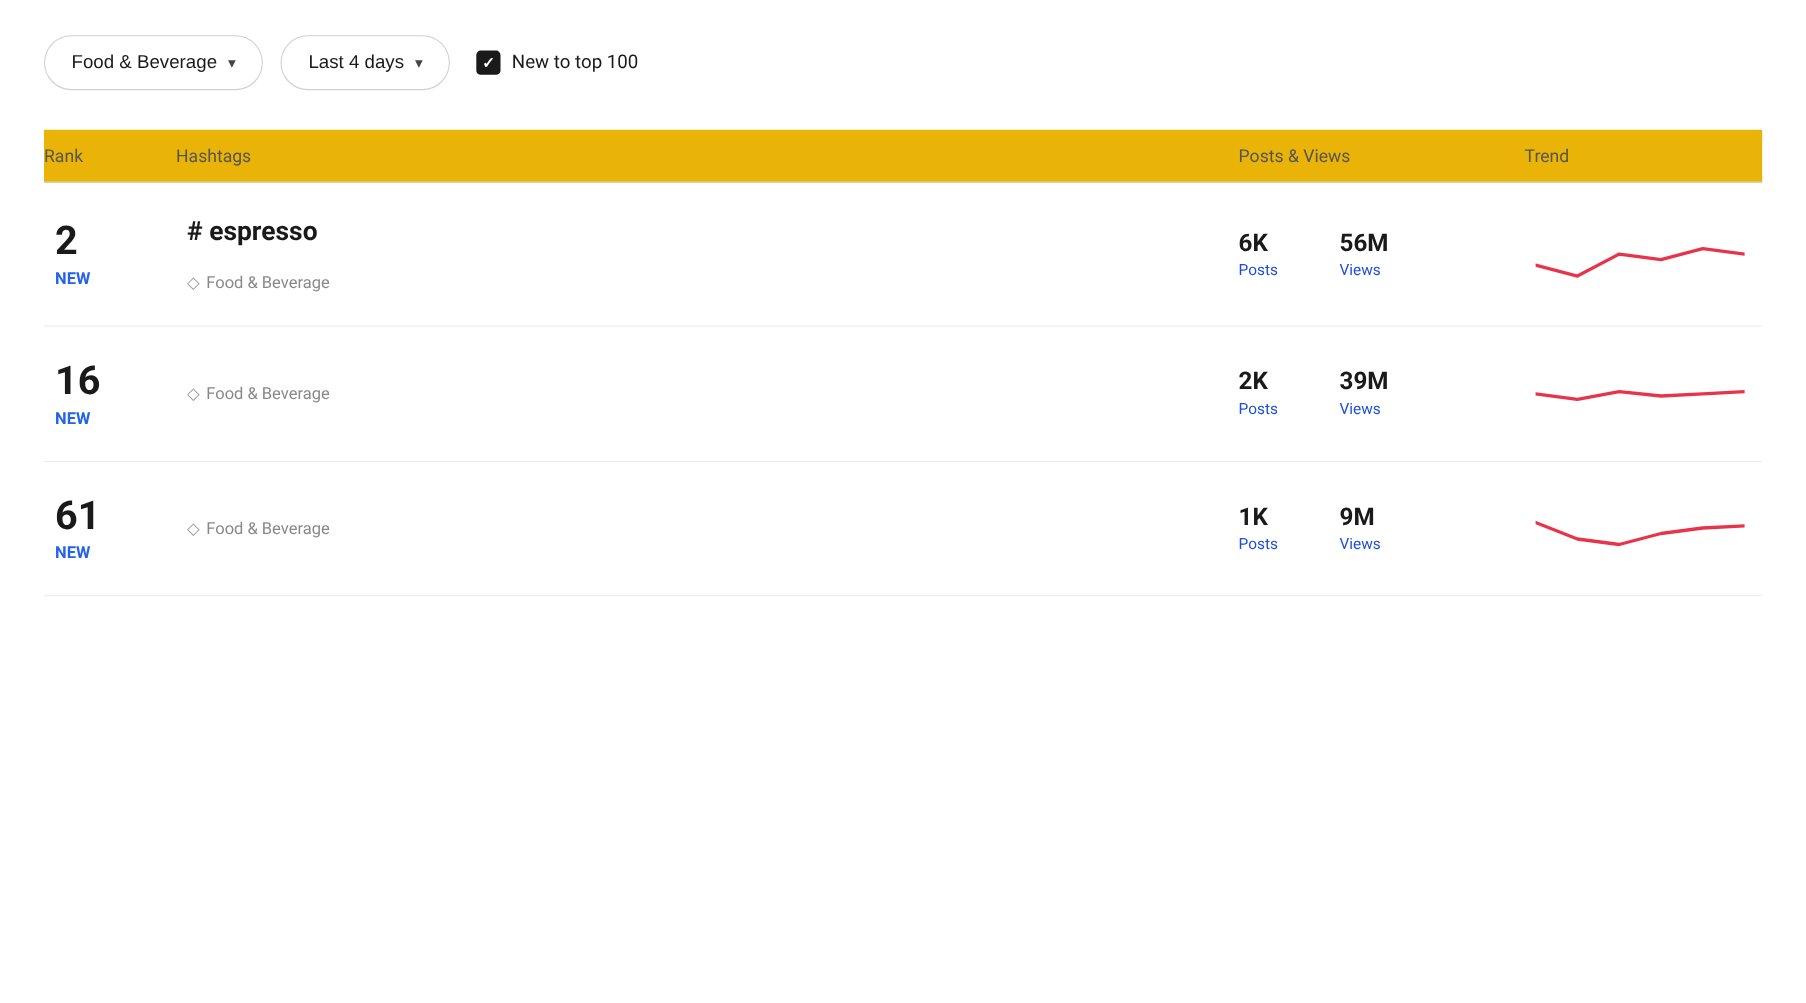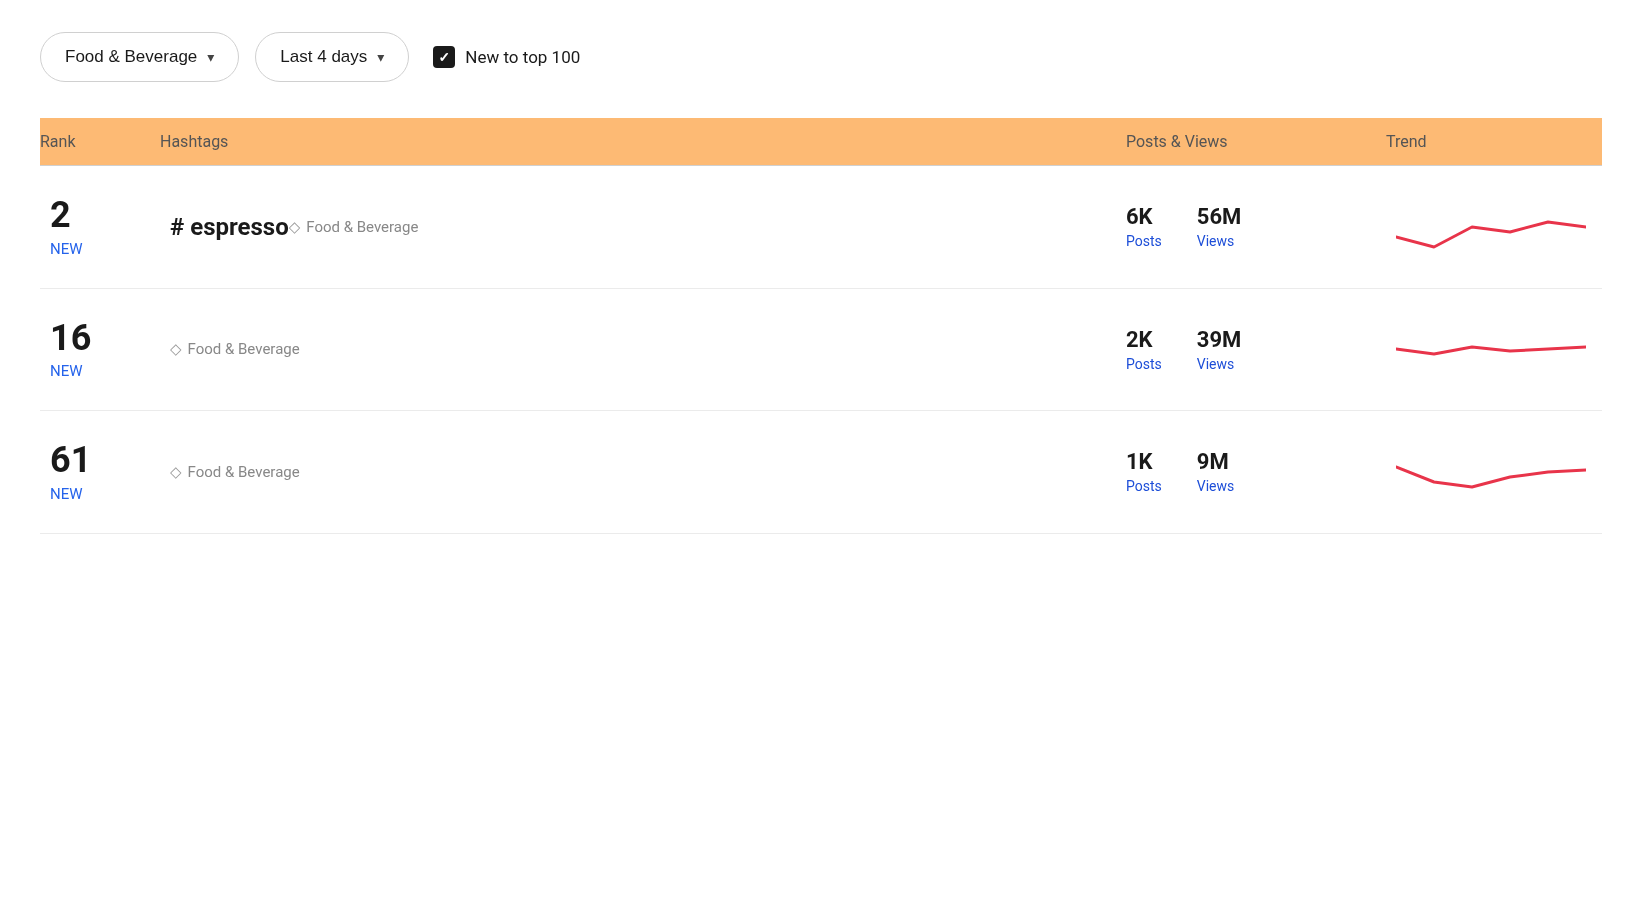--- a/index.html
+++ b/index.html
@@ -63,21 +63,21 @@
     
     .table-container {
       width: 100%;
     }
 
     .table-header {
       display: grid;
       grid-template-columns: 120px 1fr 260px 200px;
       padding: 14px 16px 14px 0;
       border-bottom: 1.5px solid #d0d0d0;
-      background: #fdba74;
+      background: #eab308;
     }
 
     .col-header {
       font-size: 16px;
       color: #555;
       font-weight: 400;
     }
 
     .table-row {
       display: grid;
@@ -96,30 +96,30 @@
 
     .rank-number {
       font-size: 36px;
       font-weight: 700;
       line-height: 1.1;
       color: #1a1a1a;
     }
 
     .rank-badge {
       font-size: 15px;
-      font-weight: 400;
+      font-weight: 700;
       color: #2563eb;
       margin-top: 4px;
       text-align: right;
     }
 
     .hashtag-cell {
       display: flex;
-      flex-direction: row;
-      gap: 0;
+      flex-direction: column;
+      gap: 24px;
       padding-left: 10px;
     }
 
     .hashtag-name {
       font-size: 24px;
       font-weight: 700;
       color: #1a1a1a;
     }
 
     .hashtag-category {
@@ -130,21 +130,21 @@
       color: #888;
     }
 
     .tag-icon {
       font-size: 15px;
       color: #999;
     }
 
     .stats-cell {
       display: flex;
-      gap: 35px;
+      gap: 56px;
       align-items: flex-end;
     }
 
     .stat-item {
       display: flex;
       flex-direction: column;
       gap: 4px;
     }
 
     .stat-value {

